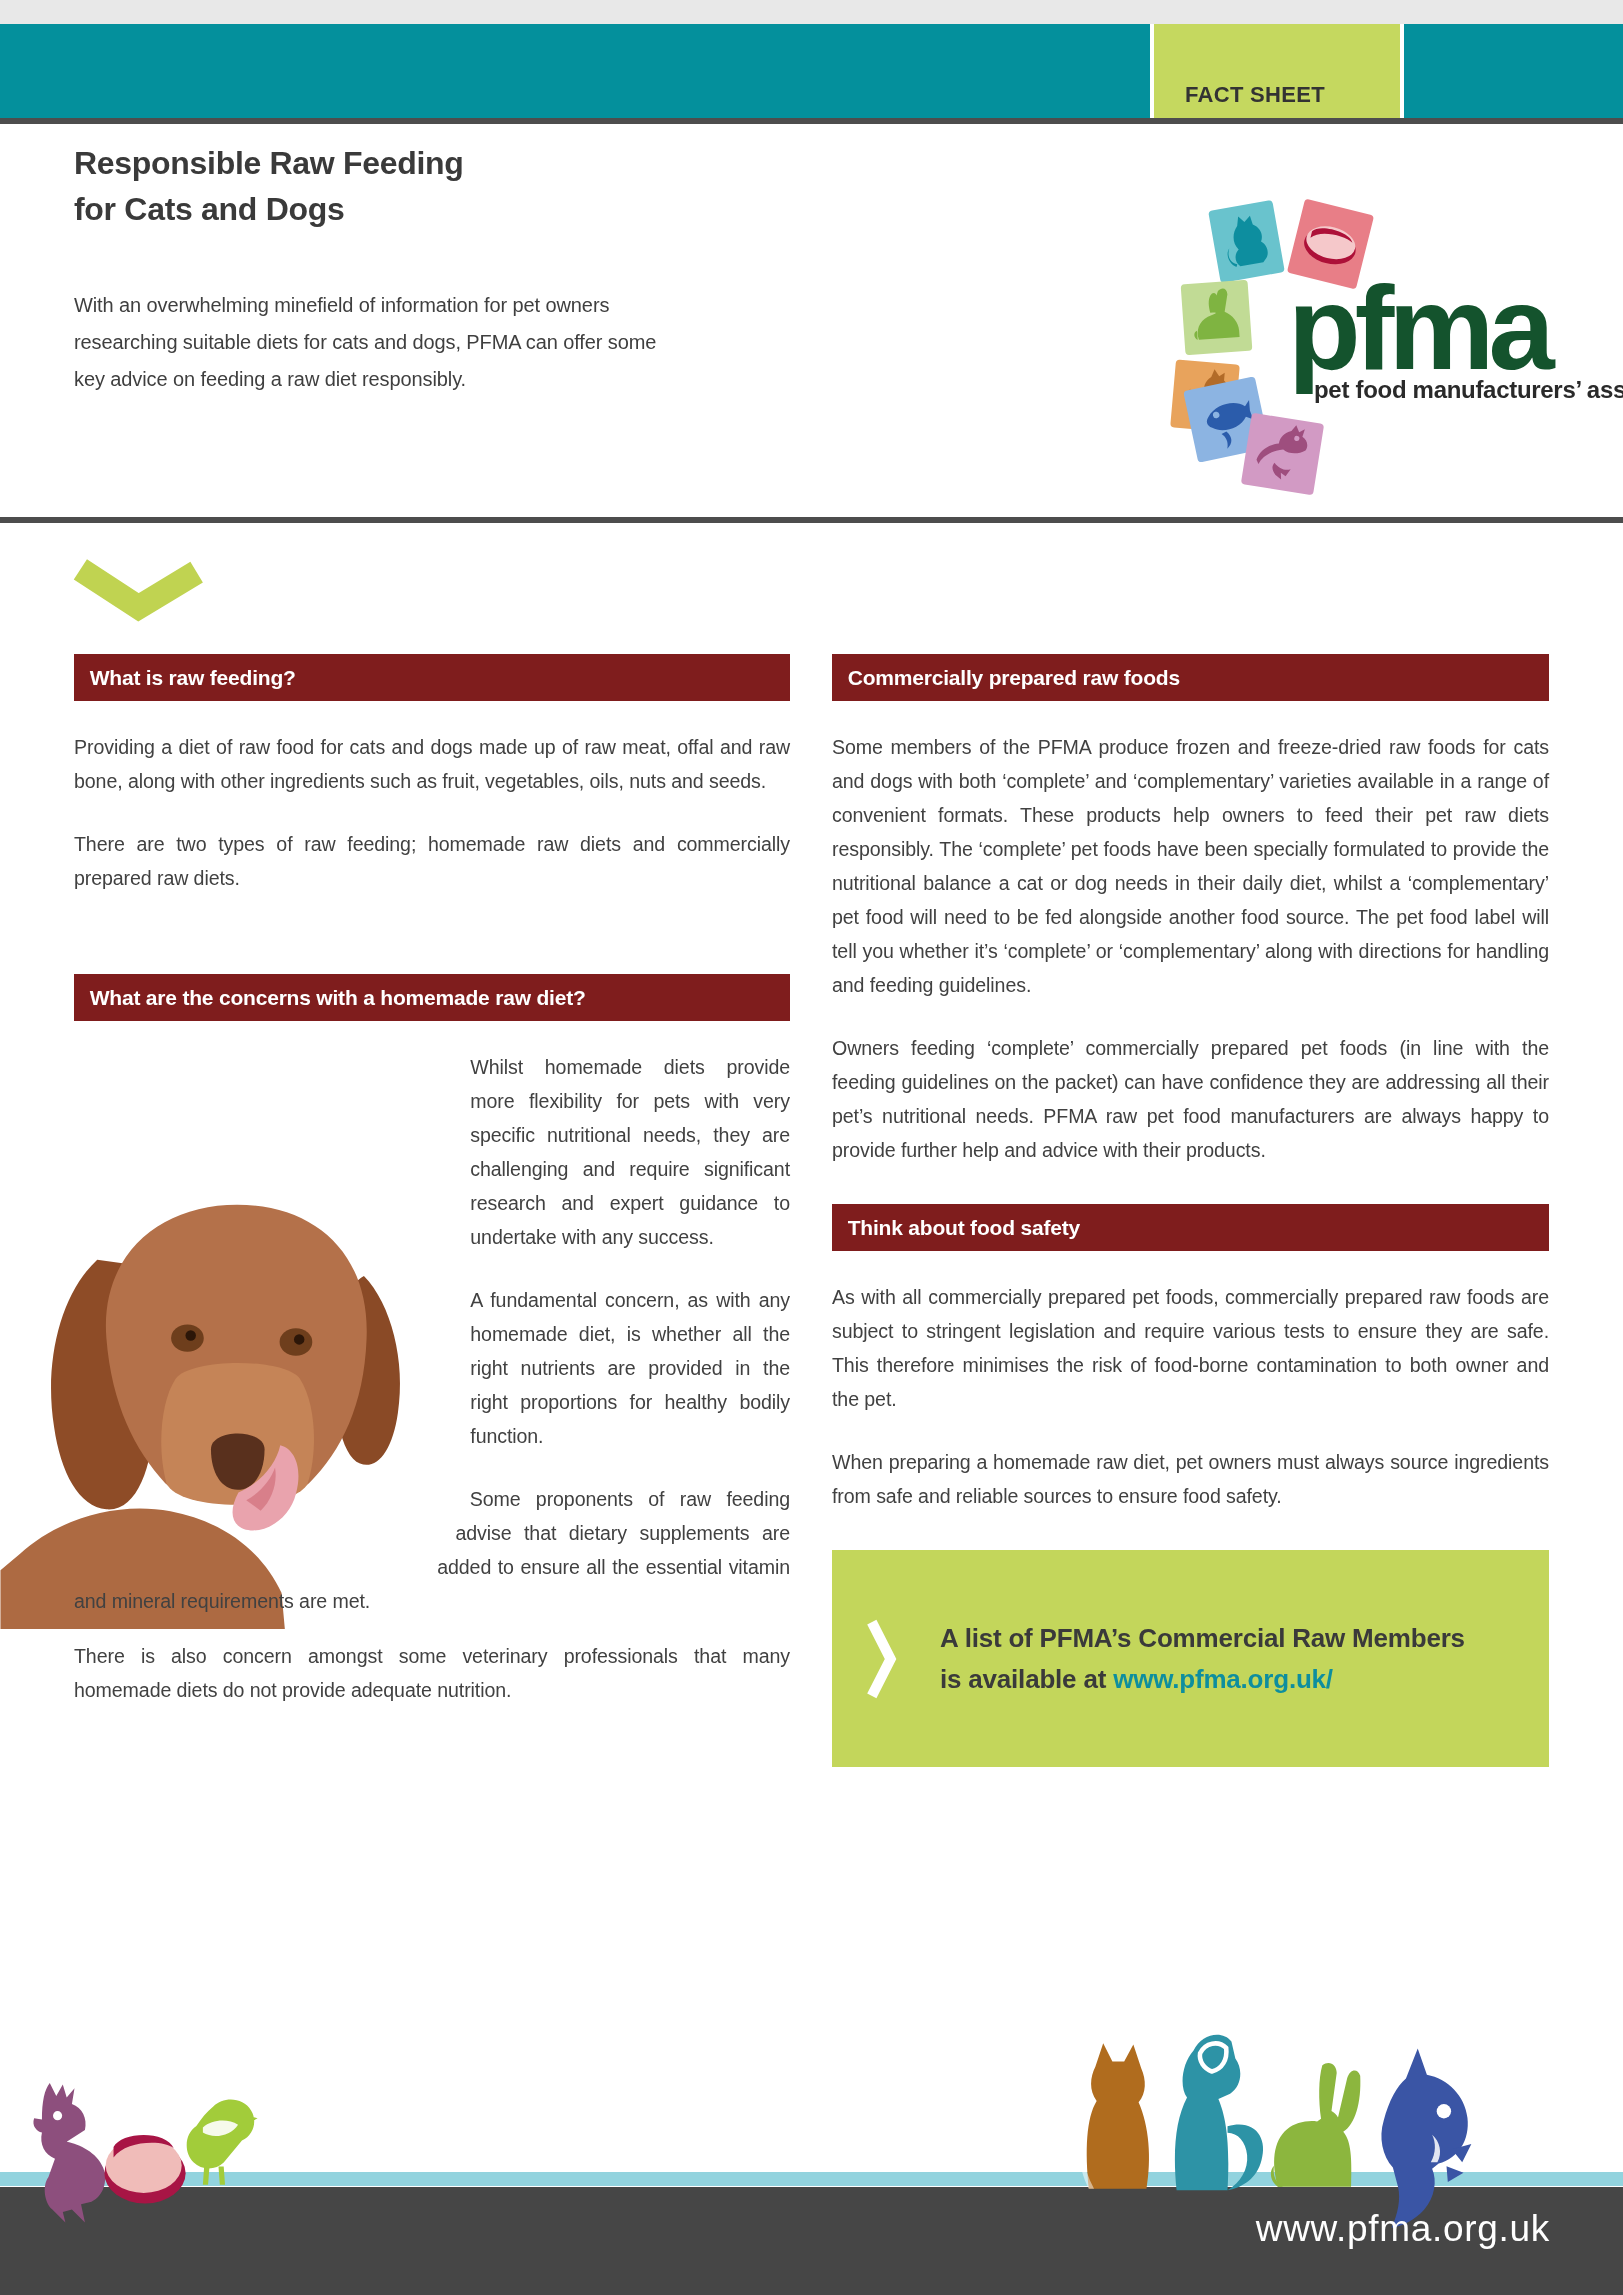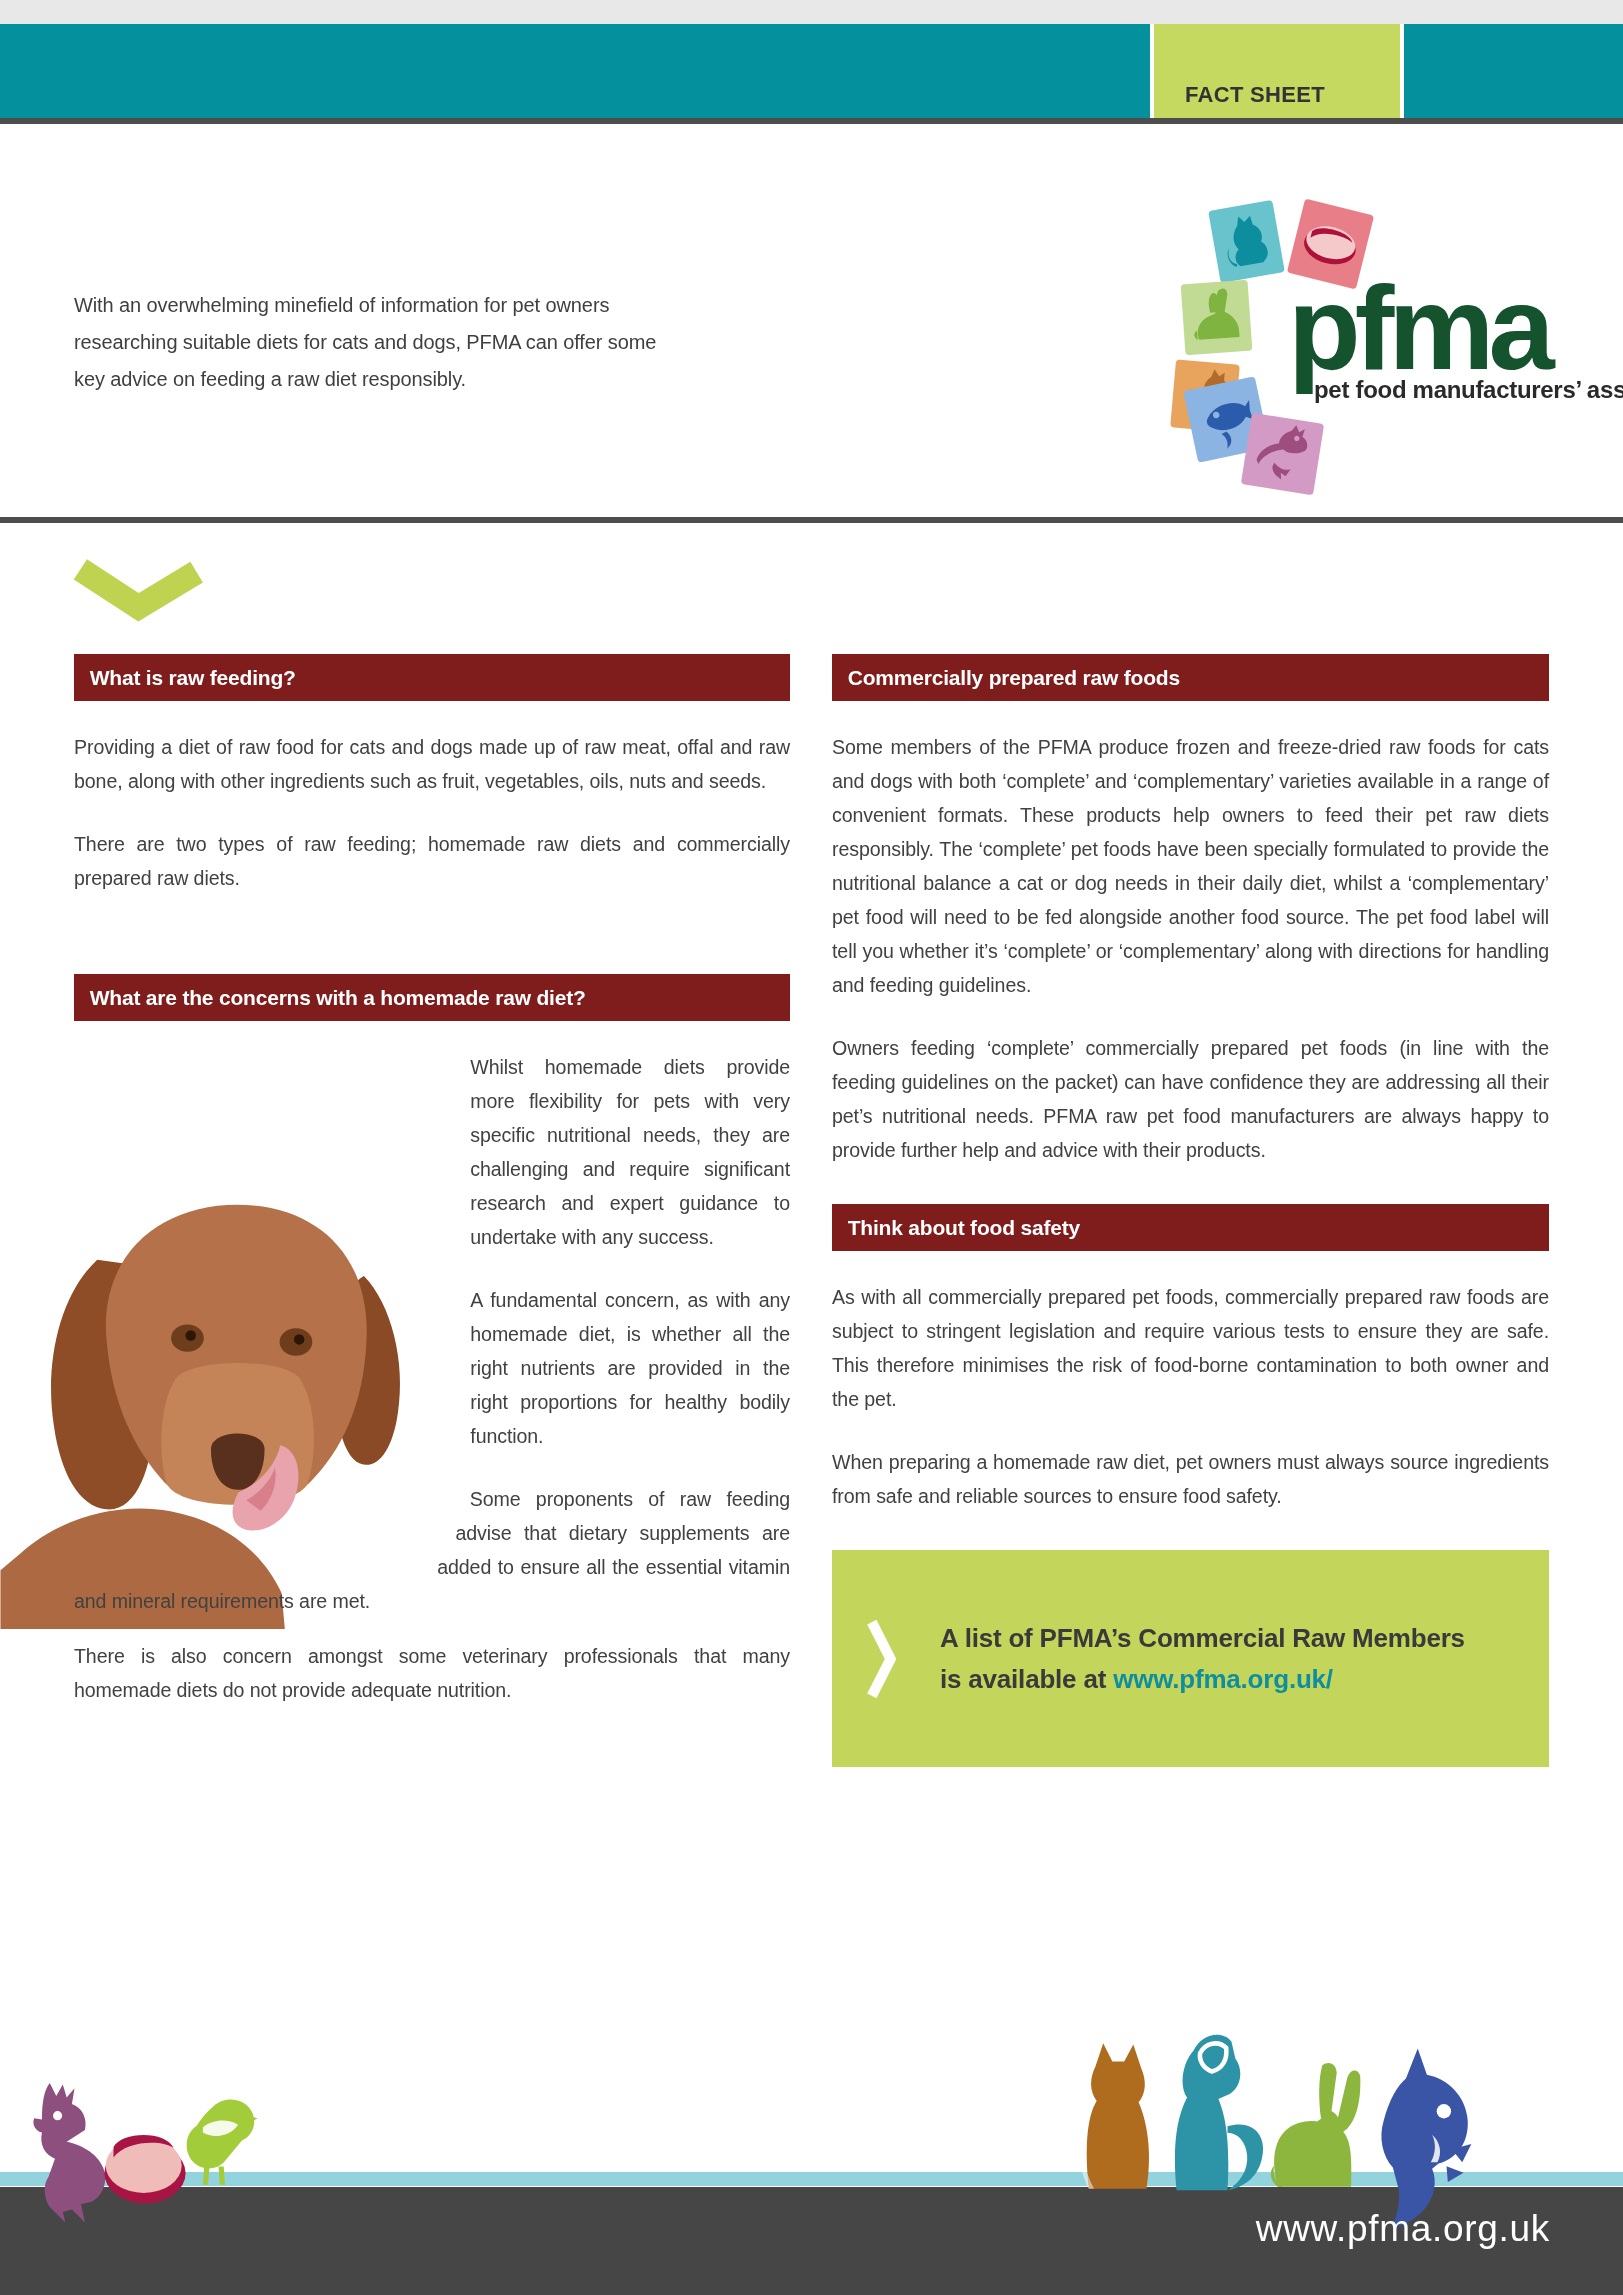--- a/index.html
+++ b/index.html
@@ -52,20 +52,24 @@
 <body>
 
 <div class="page">
 
   <div class="top-band"></div>
   <div class="fact-box">
     <div class="fact-label">FACT SHEET</div>
   </div>
   <div class="rule1"></div>
 
+  <div class="page-title">
+    <div>Responsible Raw Feeding</div>
+    <div>for Cats and Dogs</div>
+  </div>
   <div class="intro">With an overwhelming minefield of information for pet owners researching suitable diets for cats and dogs, PFMA can offer some key advice on feeding a raw diet responsibly.</div>
 
   <div class="logo">
     <div class="tile" style="left:49px;top:6.5px;width:65px;height:73px;background:#69c3cd;transform:rotate(-10deg);">
       <svg width="65" height="73" viewBox="0 0 100 112">
         <path d="M40,30 L44,16 L52,26 L62,18 L64,32 C74,38 78,50 72,60 C80,66 82,78 76,86 L70,92 L34,92 C26,84 28,72 36,66 C28,56 30,40 40,30 Z M28,92 C18,86 14,70 22,62 C16,74 20,84 30,88 Z" fill="#0d8e9f"></path>
       </svg>
     </div>
     <div class="tile" style="left:130px;top:7.9px;width:71px;height:76px;background:#e87e87;transform:rotate(14deg);">
       <svg width="71" height="76" viewBox="0 0 108 116">

